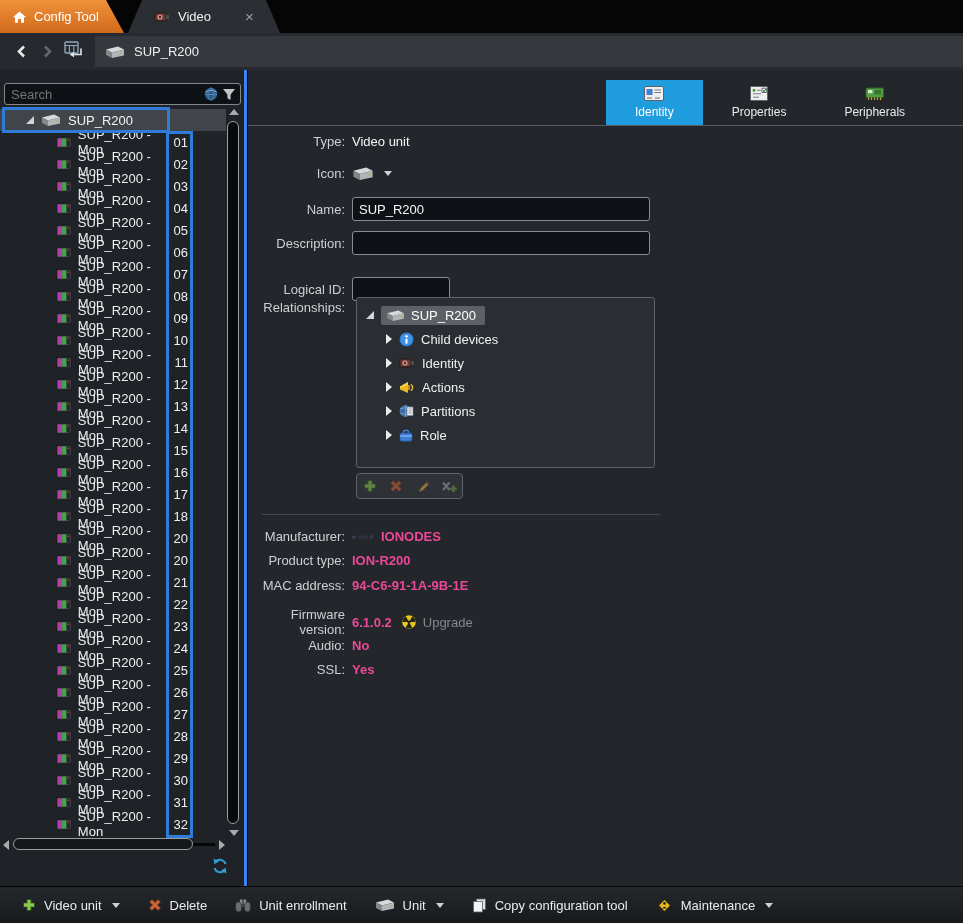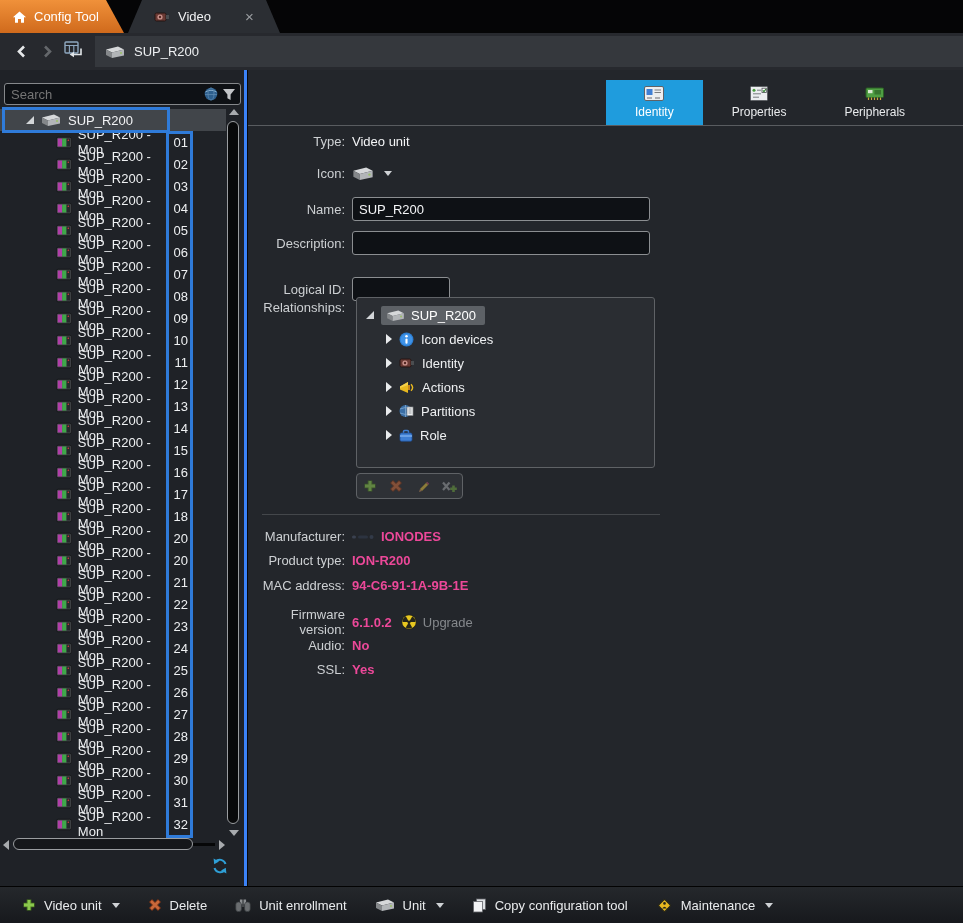--- a/index.html
+++ b/index.html
@@ -668,21 +668,21 @@
               <use href="#i-unitbox"></use>
             </svg>
           <span>SUP_R200</span>
         </span>
       </div>
       <div class="relrow child">
         <span class="col-tri"></span>
         <svg class="ic" width="15" height="15">
             <use href="#i-info"></use>
           </svg>
-        <span>Icon devices</span>
+        <span>Child devices</span>
       </div>
       <div class="relrow child">
         <span class="col-tri"></span>
         <svg class="ic" width="16" height="12">
             <use href="#i-camera"></use>
           </svg>
         <span>Identity</span>
       </div>
       <div class="relrow child">
         <span class="col-tri"></span>

